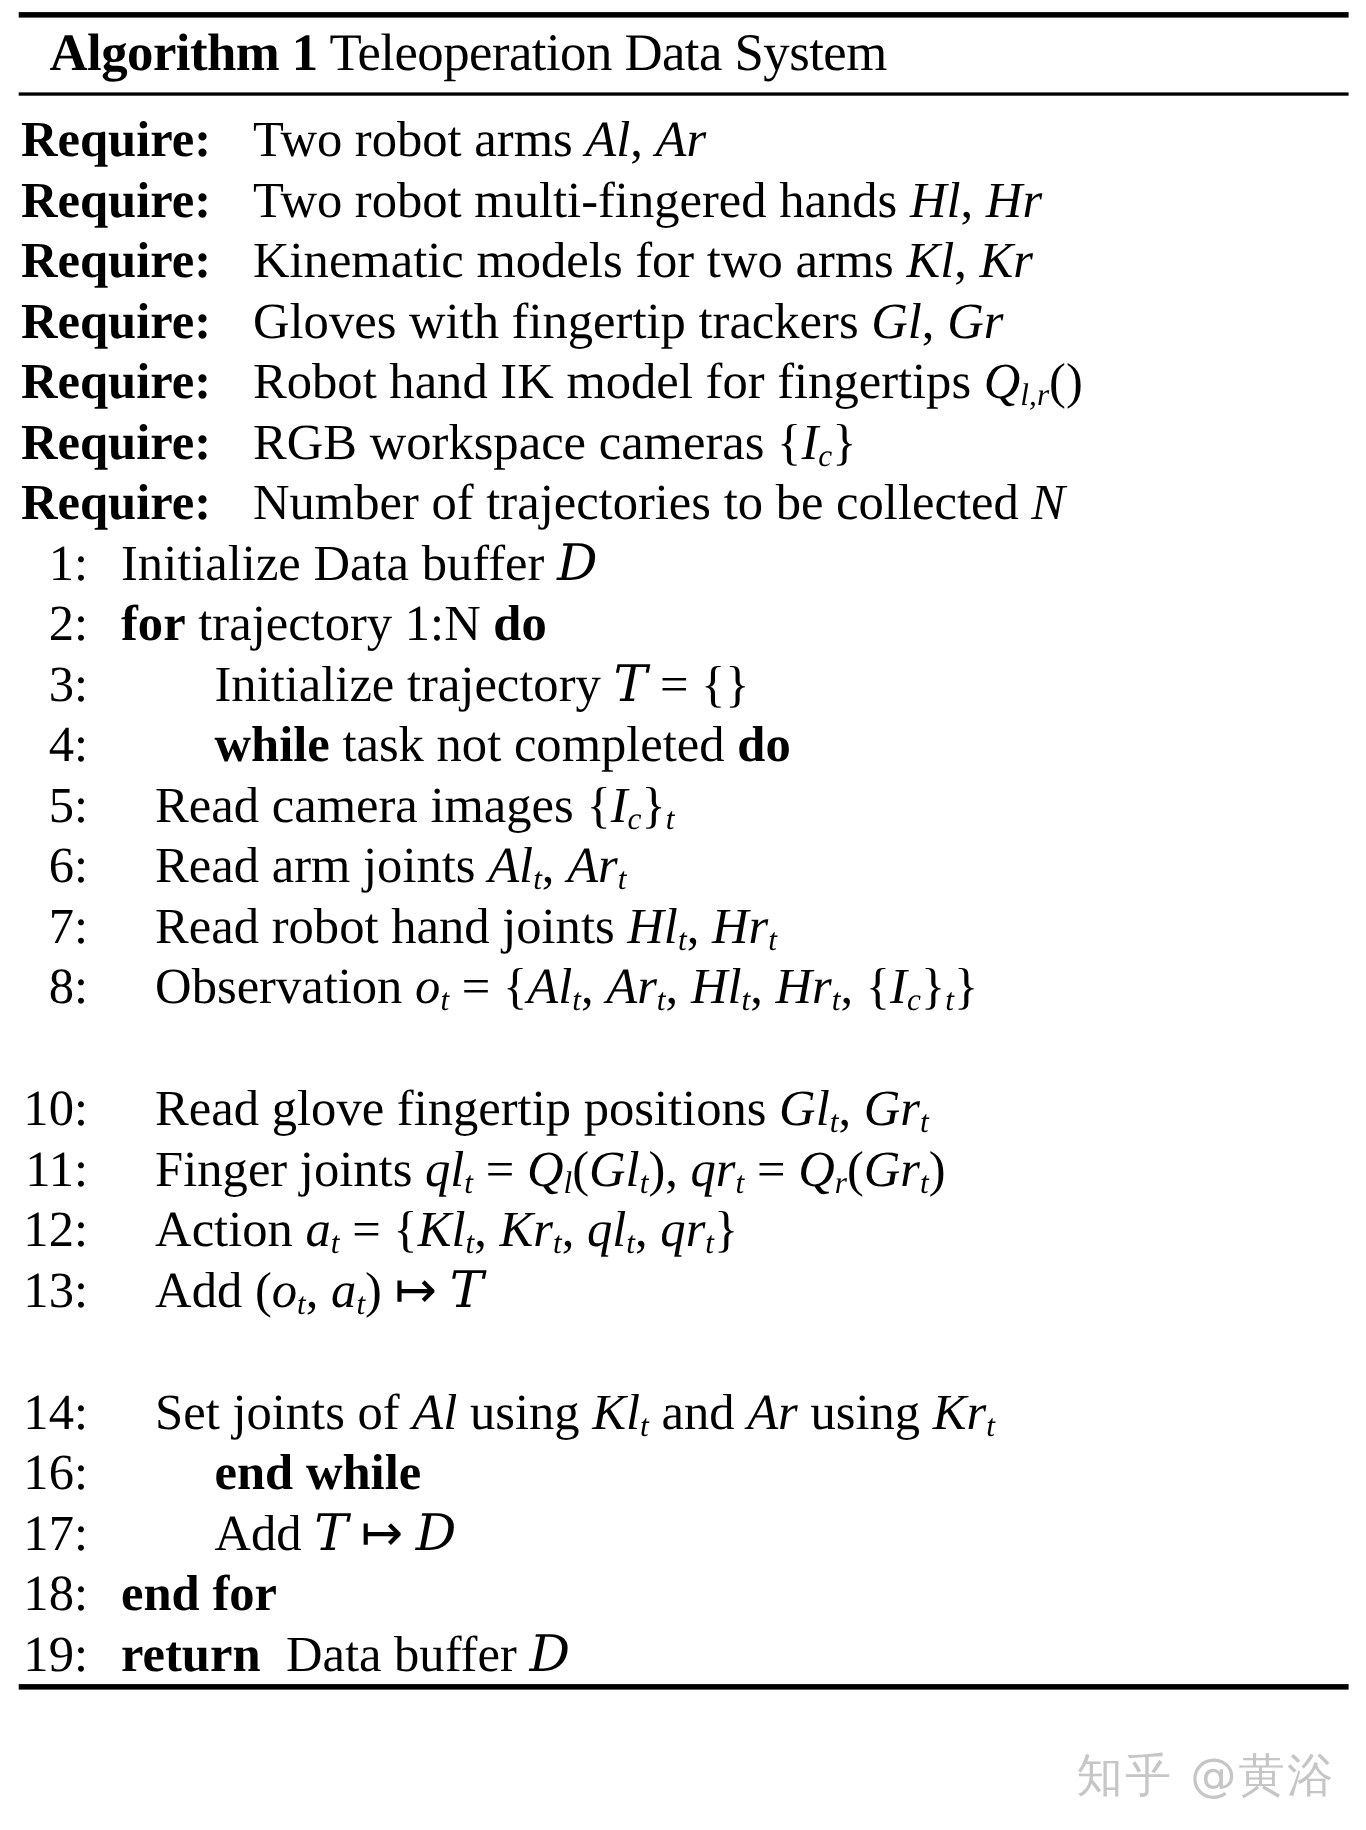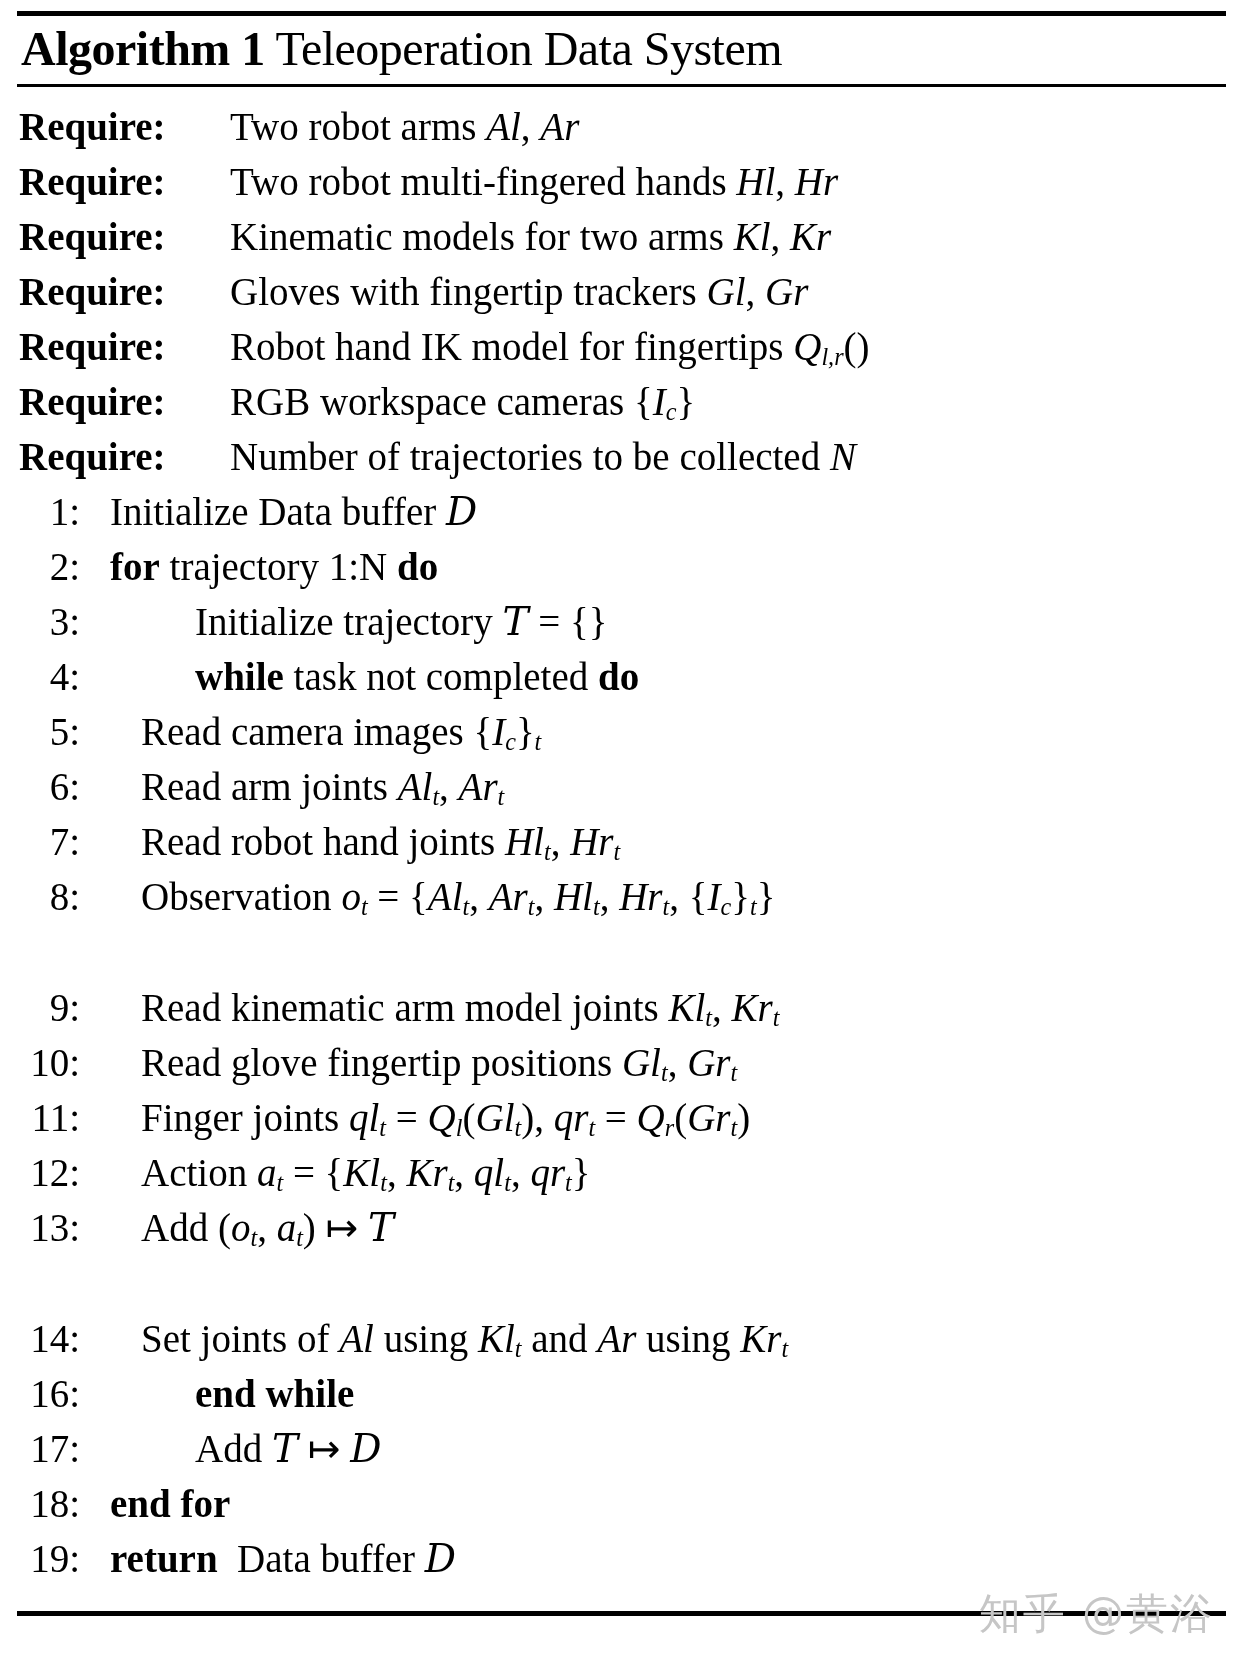--- a/index.html
+++ b/index.html
@@ -14,22 +14,23 @@
   .algo { margin: 0 16px 0 17px; padding-top: 11px; }
   .rule { background: #000000; }
   .rule.thick { height: 5px; }
   .rule.thin { height: 3px; }
   .title-row {
     font-size: 48px;
     line-height: 62px;
     padding: 2px 0 4px 4px;
     letter-spacing: -0.5px;
     white-space: nowrap;
+    margin-left: 24px;
   }
-  .body { padding: 12px 0 25px 0; font-size: 39px; }
+  .body { padding: 12px 0 0 0; font-size: 46px; }
   .line { height: 55px; line-height: 55px; white-space: nowrap; }
   .req { padding-left: 2px; }
   .req-label { display: inline-block; min-width: 211px; font-weight: bold; }
   .num { display: inline-block; width: 63px; text-align: right; }
   .content.i0 { margin-left: 30px; }
   .content.i1 { margin-left: 115px; }
   .content.i2 { margin-left: 61px; }
   .b { font-weight: bold; }
   .m { font-style: italic; }
   .c { font-style: italic; font-family: "DejaVu Serif", serif; }
@@ -72,21 +73,20 @@
     <div id="steps">
         <div class="line step"><span class="num">1:</span><span class="content i0"><span>Initialize Data buffer </span><span class="c">D</span></span></div>
         <div class="line step"><span class="num">2:</span><span class="content i0"><span class="b">for</span><span> trajectory 1:N </span><span class="b">do</span></span></div>
         <div class="line step"><span class="num">3:</span><span class="content i1"><span>Initialize trajectory </span><span class="c">T</span><span> = {}</span></span></div>
         <div class="line step"><span class="num">4:</span><span class="content i1"><span class="b">while</span><span> task not completed </span><span class="b">do</span></span></div>
         <div class="line step"><span class="num">5:</span><span class="content i2"><span>Read camera images {</span><span class="m">I</span><span class="sub">c</span><span>}</span><span class="sub">t</span></span></div>
         <div class="line step"><span class="num">6:</span><span class="content i2"><span>Read arm joints </span><span class="m">Al</span><span class="sub">t</span><span>, </span><span class="m">Ar</span><span class="sub">t</span></span></div>
         <div class="line step"><span class="num">7:</span><span class="content i2"><span>Read robot hand joints </span><span class="m">Hl</span><span class="sub">t</span><span>, </span><span class="m">Hr</span><span class="sub">t</span></span></div>
         <div class="line step"><span class="num">8:</span><span class="content i2"><span>Observation </span><span class="m">o</span><span class="sub">t</span><span> = {</span><span class="m">Al</span><span class="sub">t</span><span>, </span><span class="m">Ar</span><span class="sub">t</span><span>, </span><span class="m">Hl</span><span class="sub">t</span><span>, </span><span class="m">Hr</span><span class="sub">t</span><span>, {</span><span class="m">I</span><span class="sub">c</span><span>}</span><span class="sub">t</span><span>}</span></span></div>
         <div class="spacer"></div>
-        <div class="line step"><span class="num">9:</span><span class="content i2"><span>Read kinematic arm model joints </span><span class="m">Kl</span><span class="sub">t</span><span>, </span><span class="m">Kr</span><span class="sub">t</span></span></div>
         <div class="line step"><span class="num">10:</span><span class="content i2"><span>Read glove fingertip positions </span><span class="m">Gl</span><span class="sub">t</span><span>, </span><span class="m">Gr</span><span class="sub">t</span></span></div>
         <div class="line step"><span class="num">11:</span><span class="content i2"><span>Finger joints </span><span class="m">ql</span><span class="sub">t</span><span> = </span><span class="m">Q</span><span class="sub">l</span><span>(</span><span class="m">Gl</span><span class="sub">t</span><span>), </span><span class="m">qr</span><span class="sub">t</span><span> = </span><span class="m">Q</span><span class="sub">r</span><span>(</span><span class="m">Gr</span><span class="sub">t</span><span>)</span></span></div>
         <div class="line step"><span class="num">12:</span><span class="content i2"><span>Action </span><span class="m">a</span><span class="sub">t</span><span> = {</span><span class="m">Kl</span><span class="sub">t</span><span>, </span><span class="m">Kr</span><span class="sub">t</span><span>, </span><span class="m">ql</span><span class="sub">t</span><span>, </span><span class="m">qr</span><span class="sub">t</span><span>}</span></span></div>
         <div class="line step"><span class="num">13:</span><span class="content i2"><span>Add (</span><span class="m">o</span><span class="sub">t</span><span>, </span><span class="m">a</span><span class="sub">t</span><span>) ↦ </span><span class="c">T</span></span></div>
         <div class="spacer"></div>
         <div class="line step"><span class="num">14:</span><span class="content i2"><span>Set joints of </span><span class="m">Al</span><span> using </span><span class="m">Kl</span><span class="sub">t</span><span> and </span><span class="m">Ar</span><span> using </span><span class="m">Kr</span><span class="sub">t</span></span></div>
         <div class="line step"><span class="num">16:</span><span class="content i1"><span class="b">end while</span></span></div>
         <div class="line step"><span class="num">17:</span><span class="content i1"><span>Add </span><span class="c">T</span><span> ↦ </span><span class="c">D</span></span></div>
         <div class="line step"><span class="num">18:</span><span class="content i0"><span class="b">end for</span></span></div>
         <div class="line step"><span class="num">19:</span><span class="content i0"><span class="b">return</span><span> Data buffer </span><span class="c">D</span></span></div>

